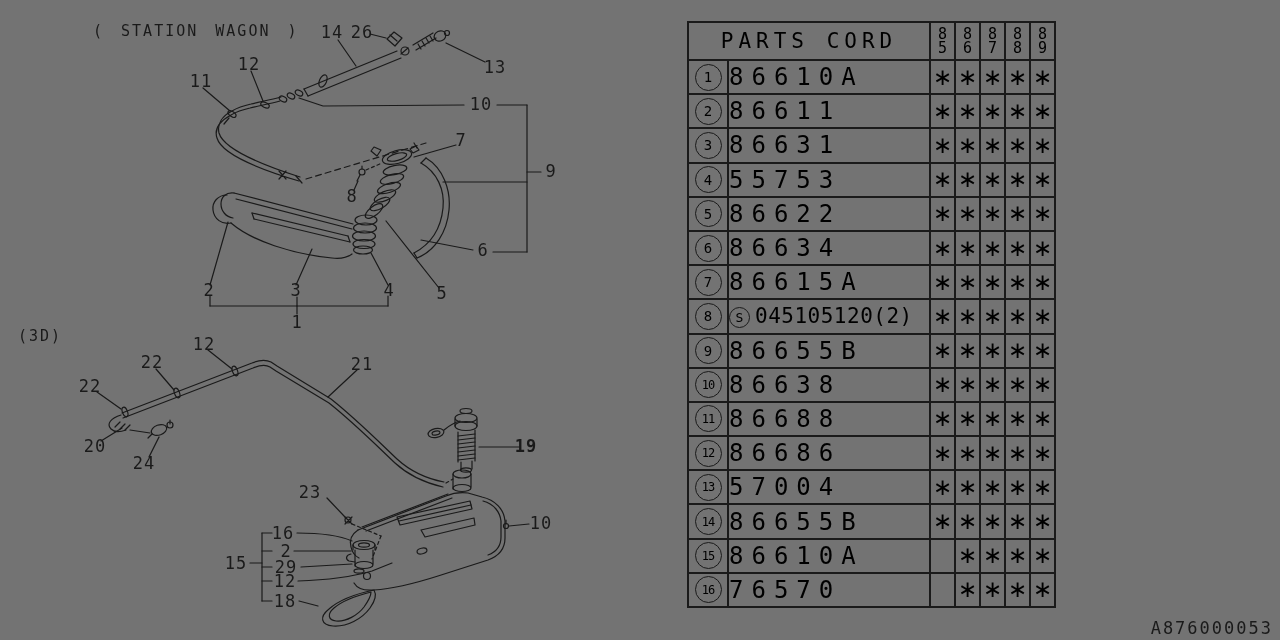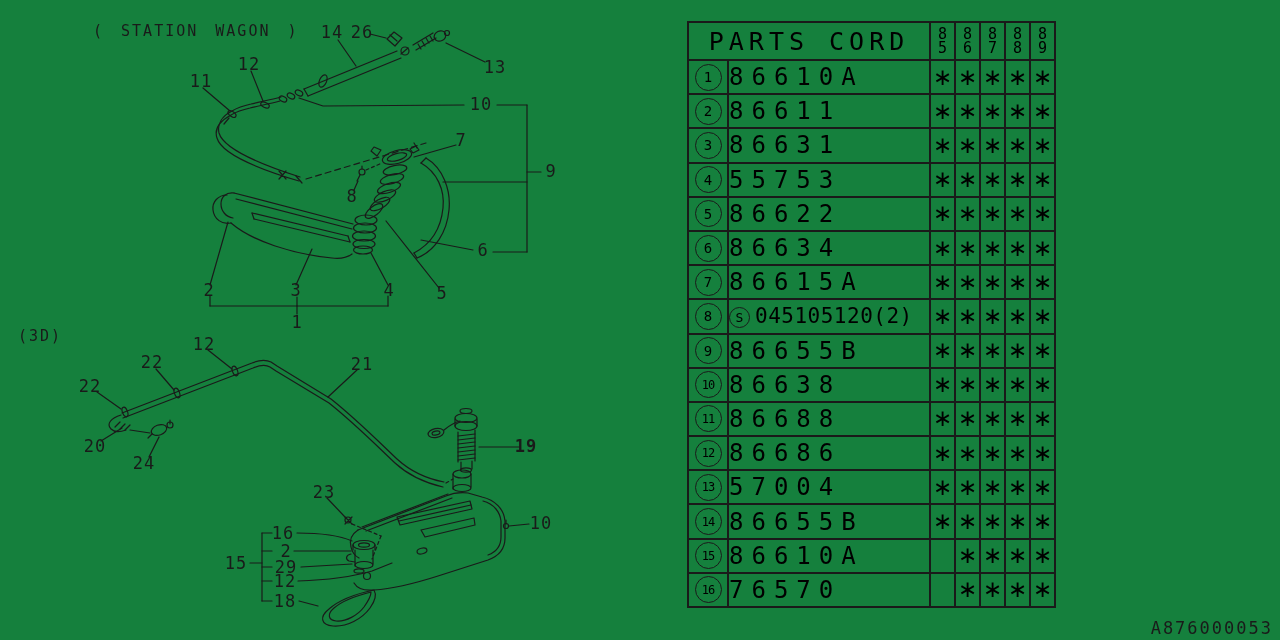--- a/index.html
+++ b/index.html
@@ -1,17 +1,17 @@
 <!DOCTYPE html>
 <html><head>
 <meta charset="utf-8">
 <style>
   html,body{margin:0;padding:0;background:#fff;}
   .stage{
-    position:relative;width:1280px;height:640px;background:#15803d;
+    position:relative;width:1280px;height:640px;background:#737373;
     font-family:"DejaVu Sans Mono",monospace;color:#000;overflow:hidden;
   }
   
   #diagram-svg{position:absolute;left:0;top:0;}
   #diagram-svg path,#diagram-svg ellipse,#diagram-svg circle,#diagram-svg line{
     fill:none;stroke:#1a1a1a;stroke-width:1.2;stroke-linecap:round;stroke-linejoin:round;
   }
   #diagram-svg .dash{stroke-dasharray:6 4;}
   #diagram-svg .dash2{stroke-dasharray:3 3;}
   .callout{
@@ -19,21 +19,21 @@
     font-size:17px;letter-spacing:1px;white-space:nowrap;color:#1a1a1a;
   }
   .section-title{
     position:absolute;font-size:15px;letter-spacing:2px;word-spacing:6px;
     white-space:nowrap;color:#1a1a1a;
   }
   
   .parts-table-wrap{position:absolute;left:687px;top:21px;}
   .parts-table{border-collapse:collapse;table-layout:fixed;}
   .parts-table th,.parts-table td{border:2px solid #1a1a1a;padding:0;font-weight:normal;}
-  .parts-title-th{height:36px;font-size:25px;letter-spacing:5px;text-align:center;}
+  .parts-title-th{height:36px;font-size:21px;letter-spacing:5px;text-align:center;}
   .year-th{font-size:15px;text-align:center;vertical-align:middle;}
   .year-th div{line-height:0.95;}
   .parts-table tbody tr{height:34.2px;}
   .no-cell{text-align:center;vertical-align:middle;}
   .circle-no{
     display:inline-flex;align-items:center;justify-content:center;
     width:25px;height:25px;border:1.5px solid #1a1a1a;border-radius:50%;
     font-size:14px;line-height:1;
   }
   .circle-no.two{font-size:12px;letter-spacing:-1px;}
@@ -258,21 +258,21 @@
       <div class="callout" style="left: 389px; top: 290px;">4</div>
       <div class="callout" style="left: 442px; top: 293px;">5</div>
       <div class="callout" style="left: 297px; top: 322px;">1</div>
       <div class="callout" style="left: 204px; top: 344px;">12</div>
       <div class="callout" style="left: 152px; top: 362px;">22</div>
       <div class="callout" style="left: 362px; top: 364px; text-align: right;">21</div>
       <div class="callout" style="left: 90px; top: 386px;">22</div>
       <div class="callout" style="left: 95px; top: 446px;">20</div>
       <div class="callout" style="left: 144px; top: 463px;">24</div>
       <div class="callout" style="left: 526px; top: 446px; font-weight: bold;">19</div>
-      <div class="callout" style="left: 324px; top: 492px; text-align: right;">23</div>
+      <div class="callout" style="left: 310px; top: 492px; text-align: right;">23</div>
       <div class="callout" style="left: 541px; top: 523px;">10</div>
       <div class="callout" style="left: 283px; top: 533px;">16</div>
       <div class="callout" style="left: 286px; top: 551px;">2</div>
       <div class="callout" style="left: 236px; top: 563px;">15</div>
       <div class="callout" style="left: 286px; top: 567px;">29</div>
       <div class="callout" style="left: 285px; top: 581px;">12</div>
       <div class="callout" style="left: 285px; top: 601px;">18</div>
     </div>
 
   <div class="parts-table-wrap">

